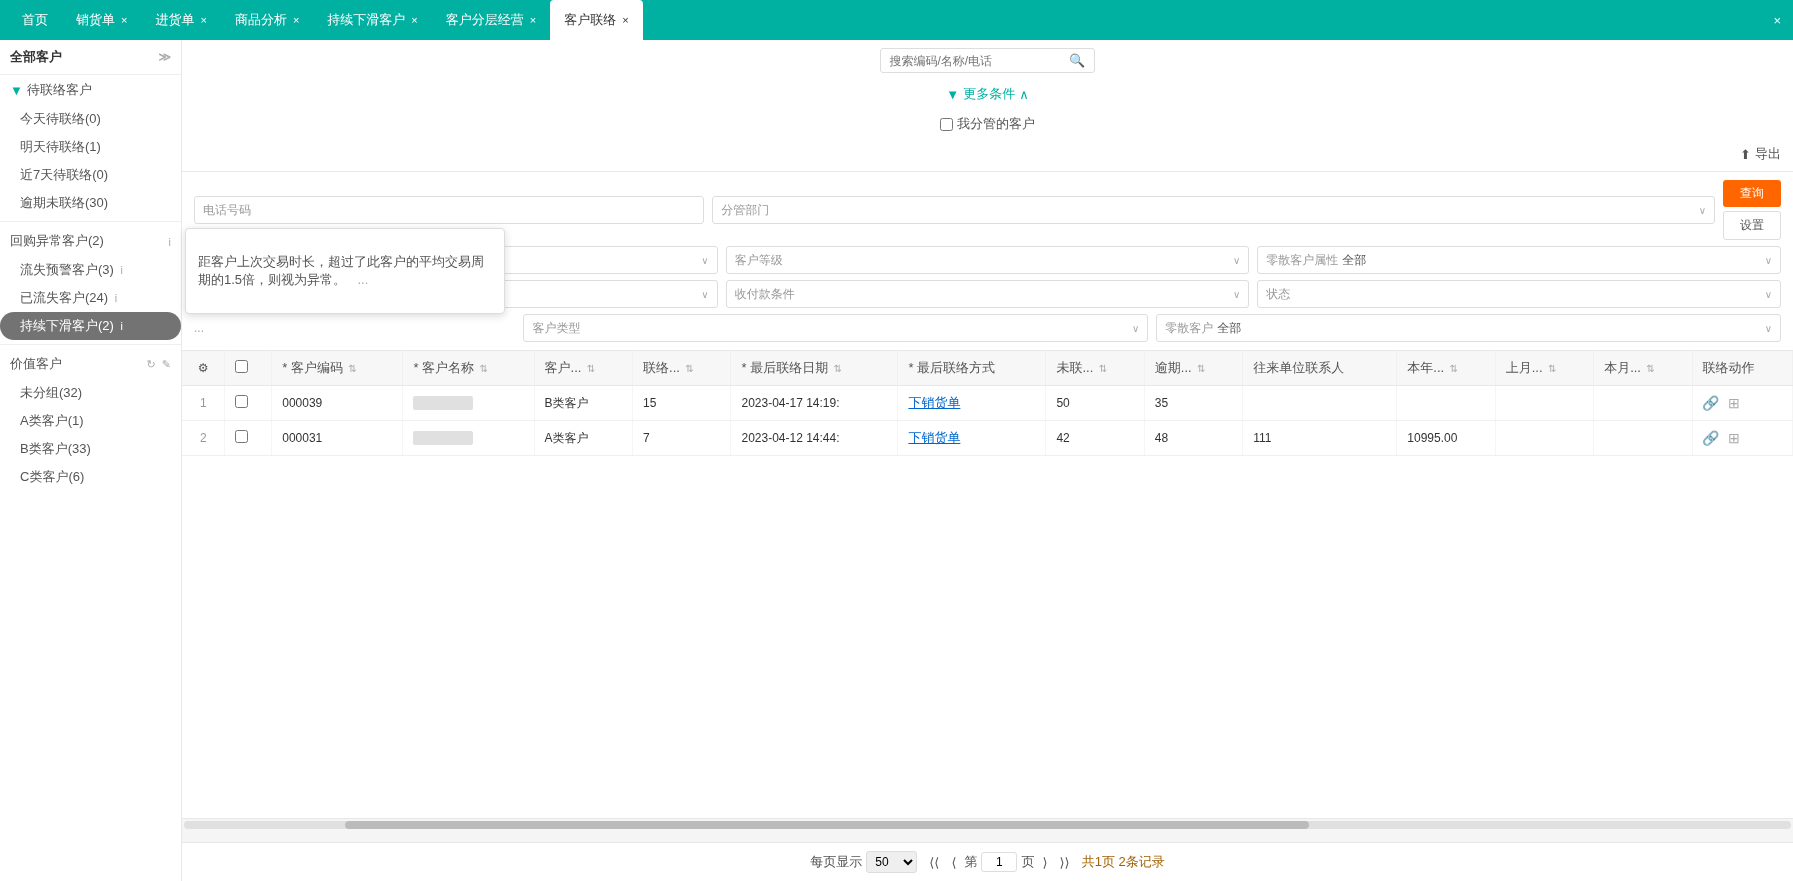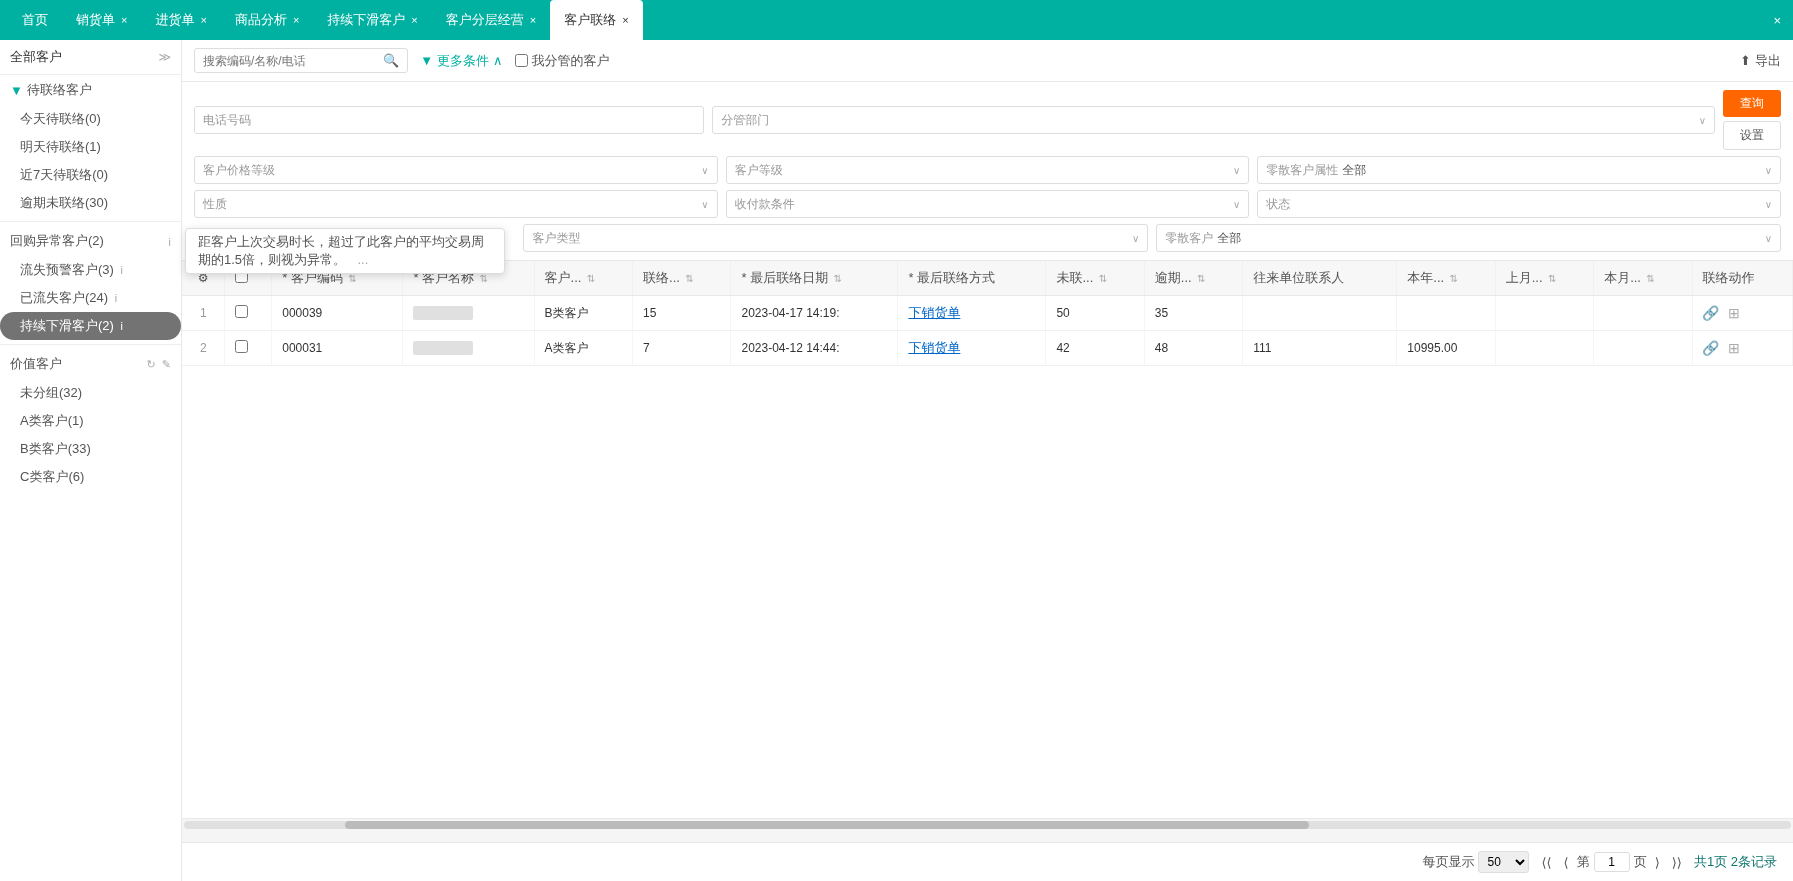--- a/index.html
+++ b/index.html
@@ -32,21 +32,21 @@
     .sidebar-search {
       display: flex; align-items: center; padding: 8px 8px; border-bottom: 1px solid #eee;
     }
     .sidebar-search input {
       flex: 1; border: 1px solid #ddd; border-radius: 3px; padding: 4px 6px;
       font-size: 12px; outline: none;
     }
     .sidebar-search-icon { margin-left: 4px; color: #999; cursor: pointer; }
     .sidebar-header {
       display: flex; align-items: center; justify-content: space-between;
-      padding: 8px 10px; font-weight: normal; font-size: 13px; color: #333;
+      padding: 8px 10px; font-weight: bold; font-size: 13px; color: #333;
       border-bottom: 1px solid #eee;
     }
     .sidebar-header .collapse-icon { color: #aaa; cursor: pointer; font-size: 12px; }
     .sidebar-section-title {
       display: flex; align-items: center; padding: 6px 10px; color: #555;
       font-size: 12px; cursor: pointer;
     }
     .sidebar-section-title .arrow { margin-right: 4px; color: #00b0a0; }
     .sidebar-item {
       padding: 5px 10px 5px 20px; color: #555; font-size: 12px; cursor: pointer;
@@ -56,31 +56,31 @@
     .sidebar-section-header {
       display: flex; align-items: center; justify-content: space-between;
       padding: 6px 10px; color: #555; font-size: 12px; cursor: pointer;
     }
     .sidebar-section-header .edit-icon { color: #aaa; font-size: 11px; }
 
     
     .tooltip-box {
       position: absolute; left: 185px; top: 228px; z-index: 100;
       background: white; border: 1px solid #ddd; border-radius: 4px;
-      padding: 4px 12px; font-size: 12px; color: #555; max-width: 320px;
+      padding: 24px 12px; font-size: 12px; color: #555; max-width: 320px;
       box-shadow: 0 2px 8px rgba(0,0,0,0.15);
     }
 
     
     .content-area { flex: 1; display: flex; flex-direction: column; overflow: hidden; }
 
     
     .filter-bar {
       background: #fff; border-bottom: 1px solid #e8e8e8;
-      padding: 8px 12px; display: flex; align-items: center; gap: 12px;
+      padding: 8px 12px; display: flex; align-items: center; gap: 12px; flex-direction: column;
     }
     .filter-search {
       display: flex; align-items: center; border: 1px solid #ddd;
       border-radius: 3px; padding: 4px 8px; min-width: 200px;
     }
     .filter-search input { border: none; outline: none; font-size: 12px; width: 160px; }
     .filter-search-icon { color: #aaa; cursor: pointer; }
     .filter-more {
       display: flex; align-items: center; gap: 4px; color: #00b0a0; cursor: pointer; font-size: 12px;
     }
@@ -135,36 +135,36 @@
     .action-icons { display: flex; gap: 8px; align-items: center; }
     .action-icon { color: #aaa; cursor: pointer; font-size: 14px; }
     .row-number { color: #999; text-align: center; }
     .masked-text {
       background: #e0e0e0; color: #e0e0e0; border-radius: 2px;
       display: inline-block; min-width: 60px; height: 14px;
     }
 
     
     .pagination-bar {
-      display: flex; align-items: center; justify-content: flex-end;
+      display: flex; align-items: center; justify-content: center;
       padding: 8px 16px; background: #fff; border-top: 1px solid #e8e8e8;
       gap: 8px;
       margin-top: 12px;
     }
     .pagination-bar .per-page { display: flex; align-items: center; gap: 4px; font-size: 12px; color: #555; }
     .pagination-bar select {
       border: 1px solid #ddd; border-radius: 3px; padding: 2px 4px; font-size: 12px;
     }
     .pagination-nav { display: flex; align-items: center; gap: 4px; font-size: 12px; color: #555; }
     .page-btn { cursor: pointer; color: #555; padding: 2px 4px; }
     .page-input {
       border: 1px solid #ddd; border-radius: 3px; width: 36px; text-align: center;
       padding: 2px 4px; font-size: 12px;
     }
-    .total-info { font-size: 12px; color: #0f766e; }
+    .total-info { font-size: 12px; color: #a16207; }
 
     
     .bottom-scrollbar {
       height: 12px; background: #f5f5f5; border-top: 1px solid #e8e8e8;
       display: flex; align-items: center; padding: 0 2px;
     }
     .scrollbar-track {
       flex: 1; height: 8px; background: #e0e0e0; border-radius: 4px; position: relative;
     }
     .scrollbar-thumb {

